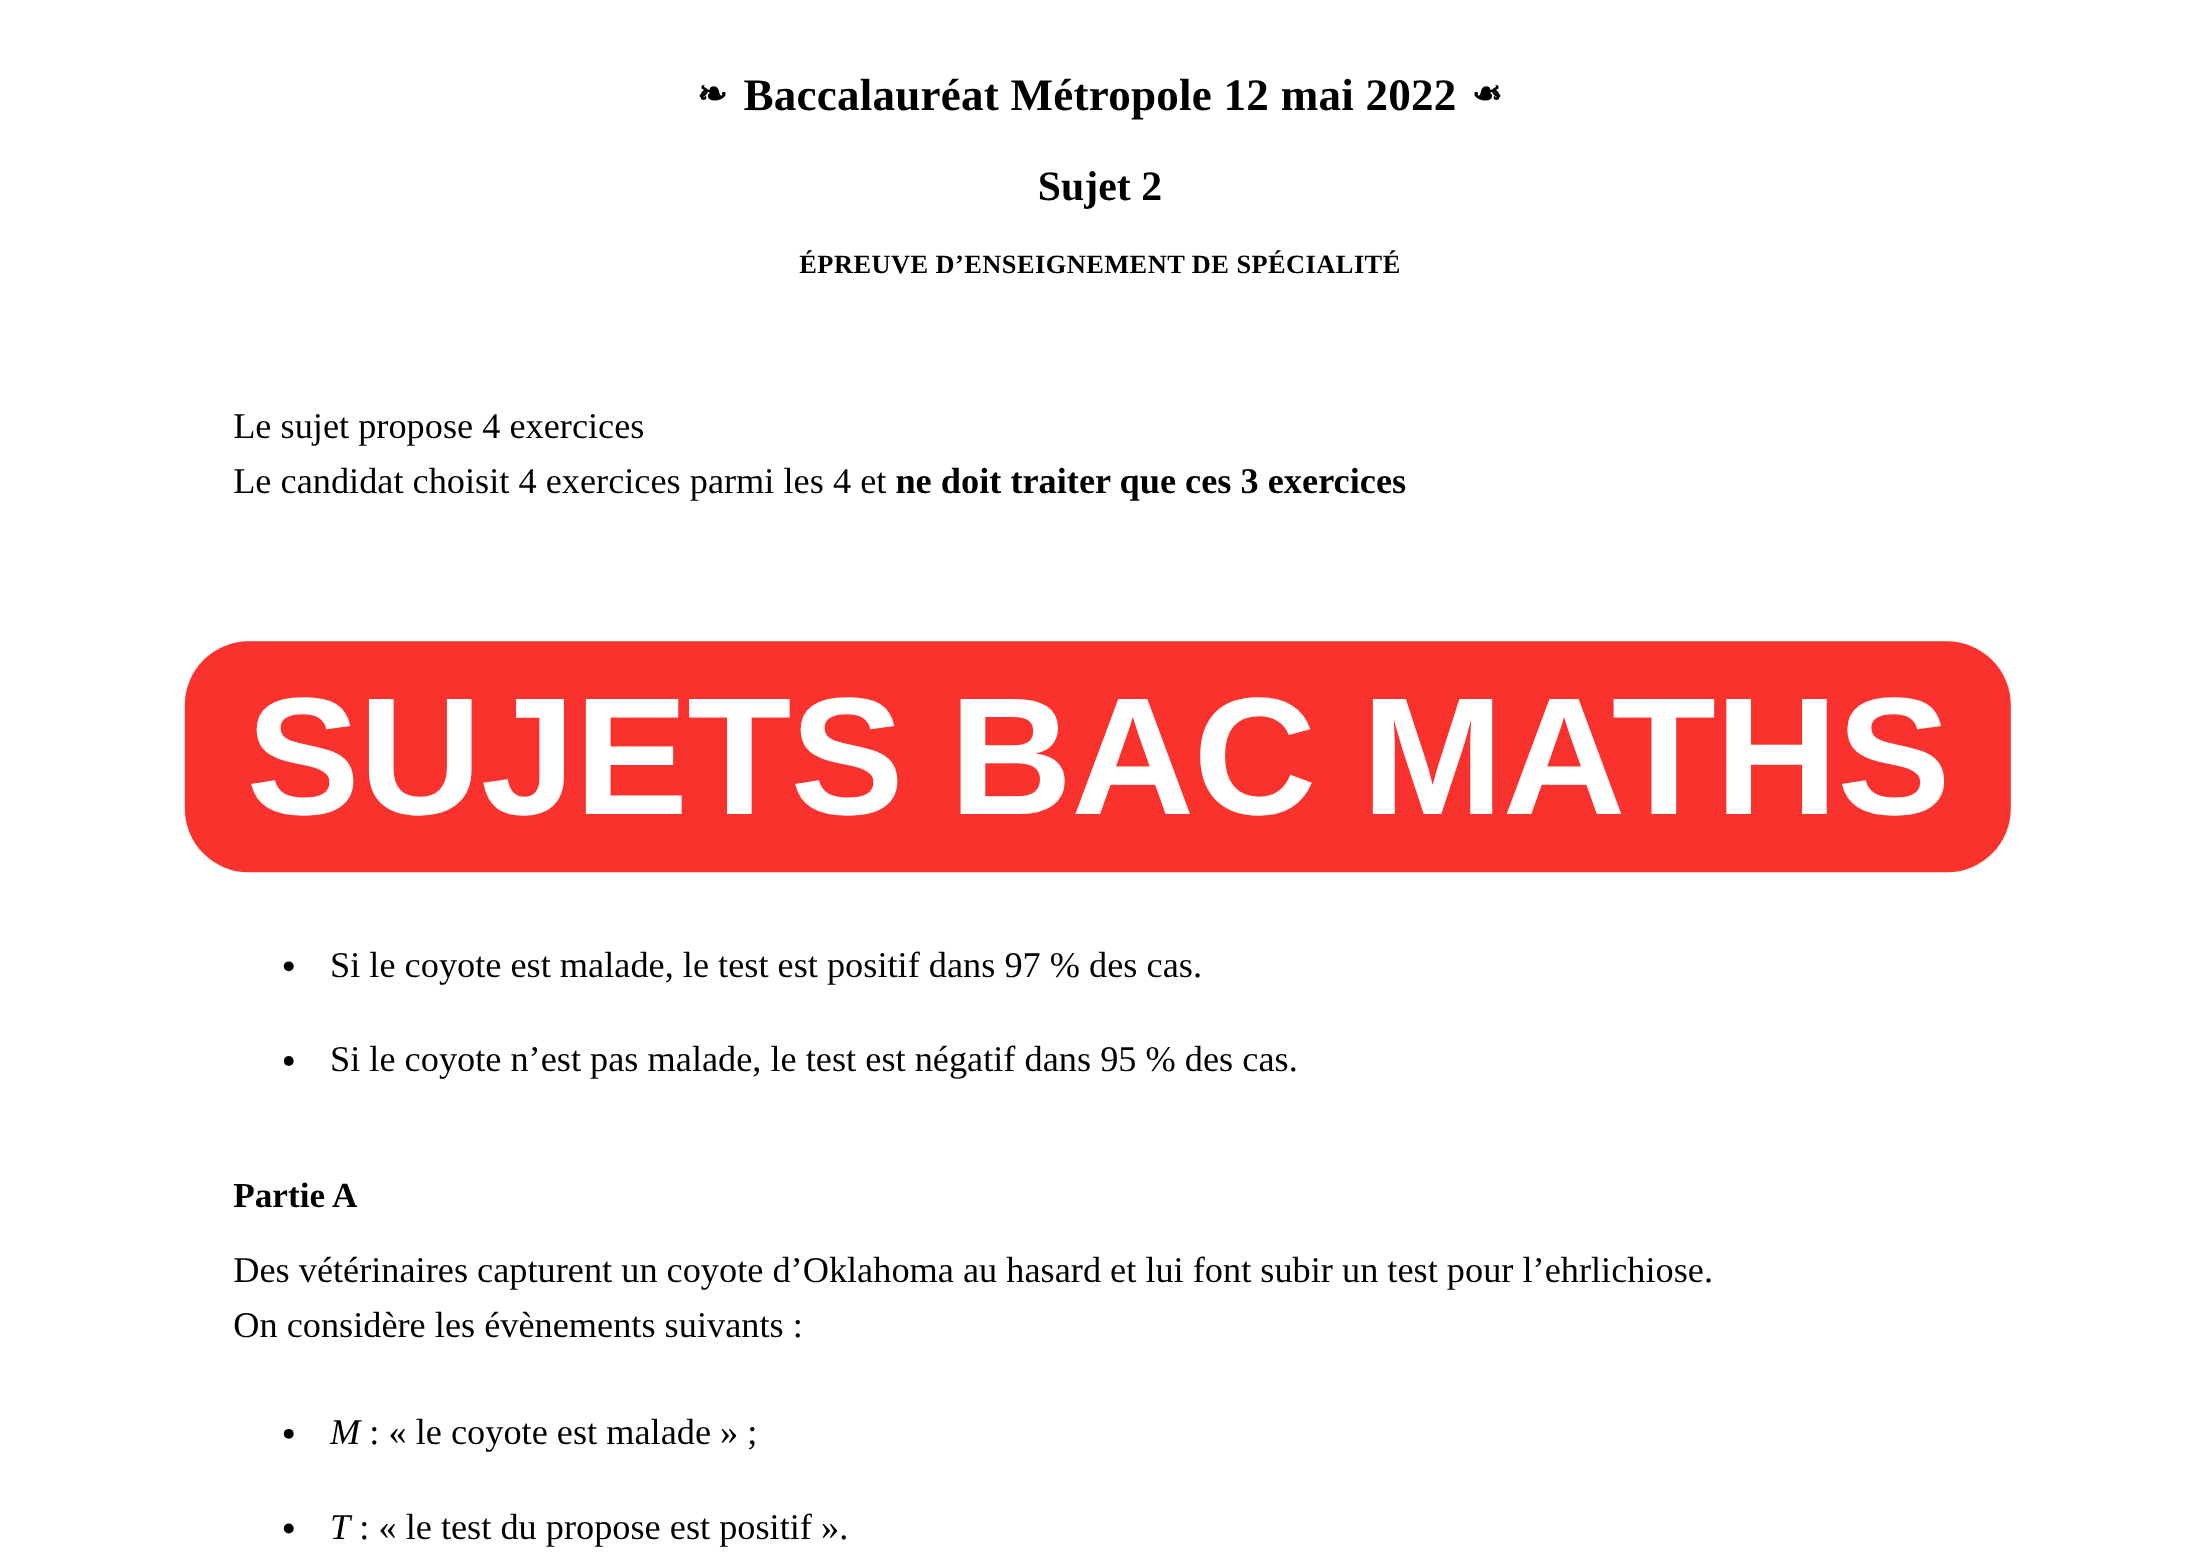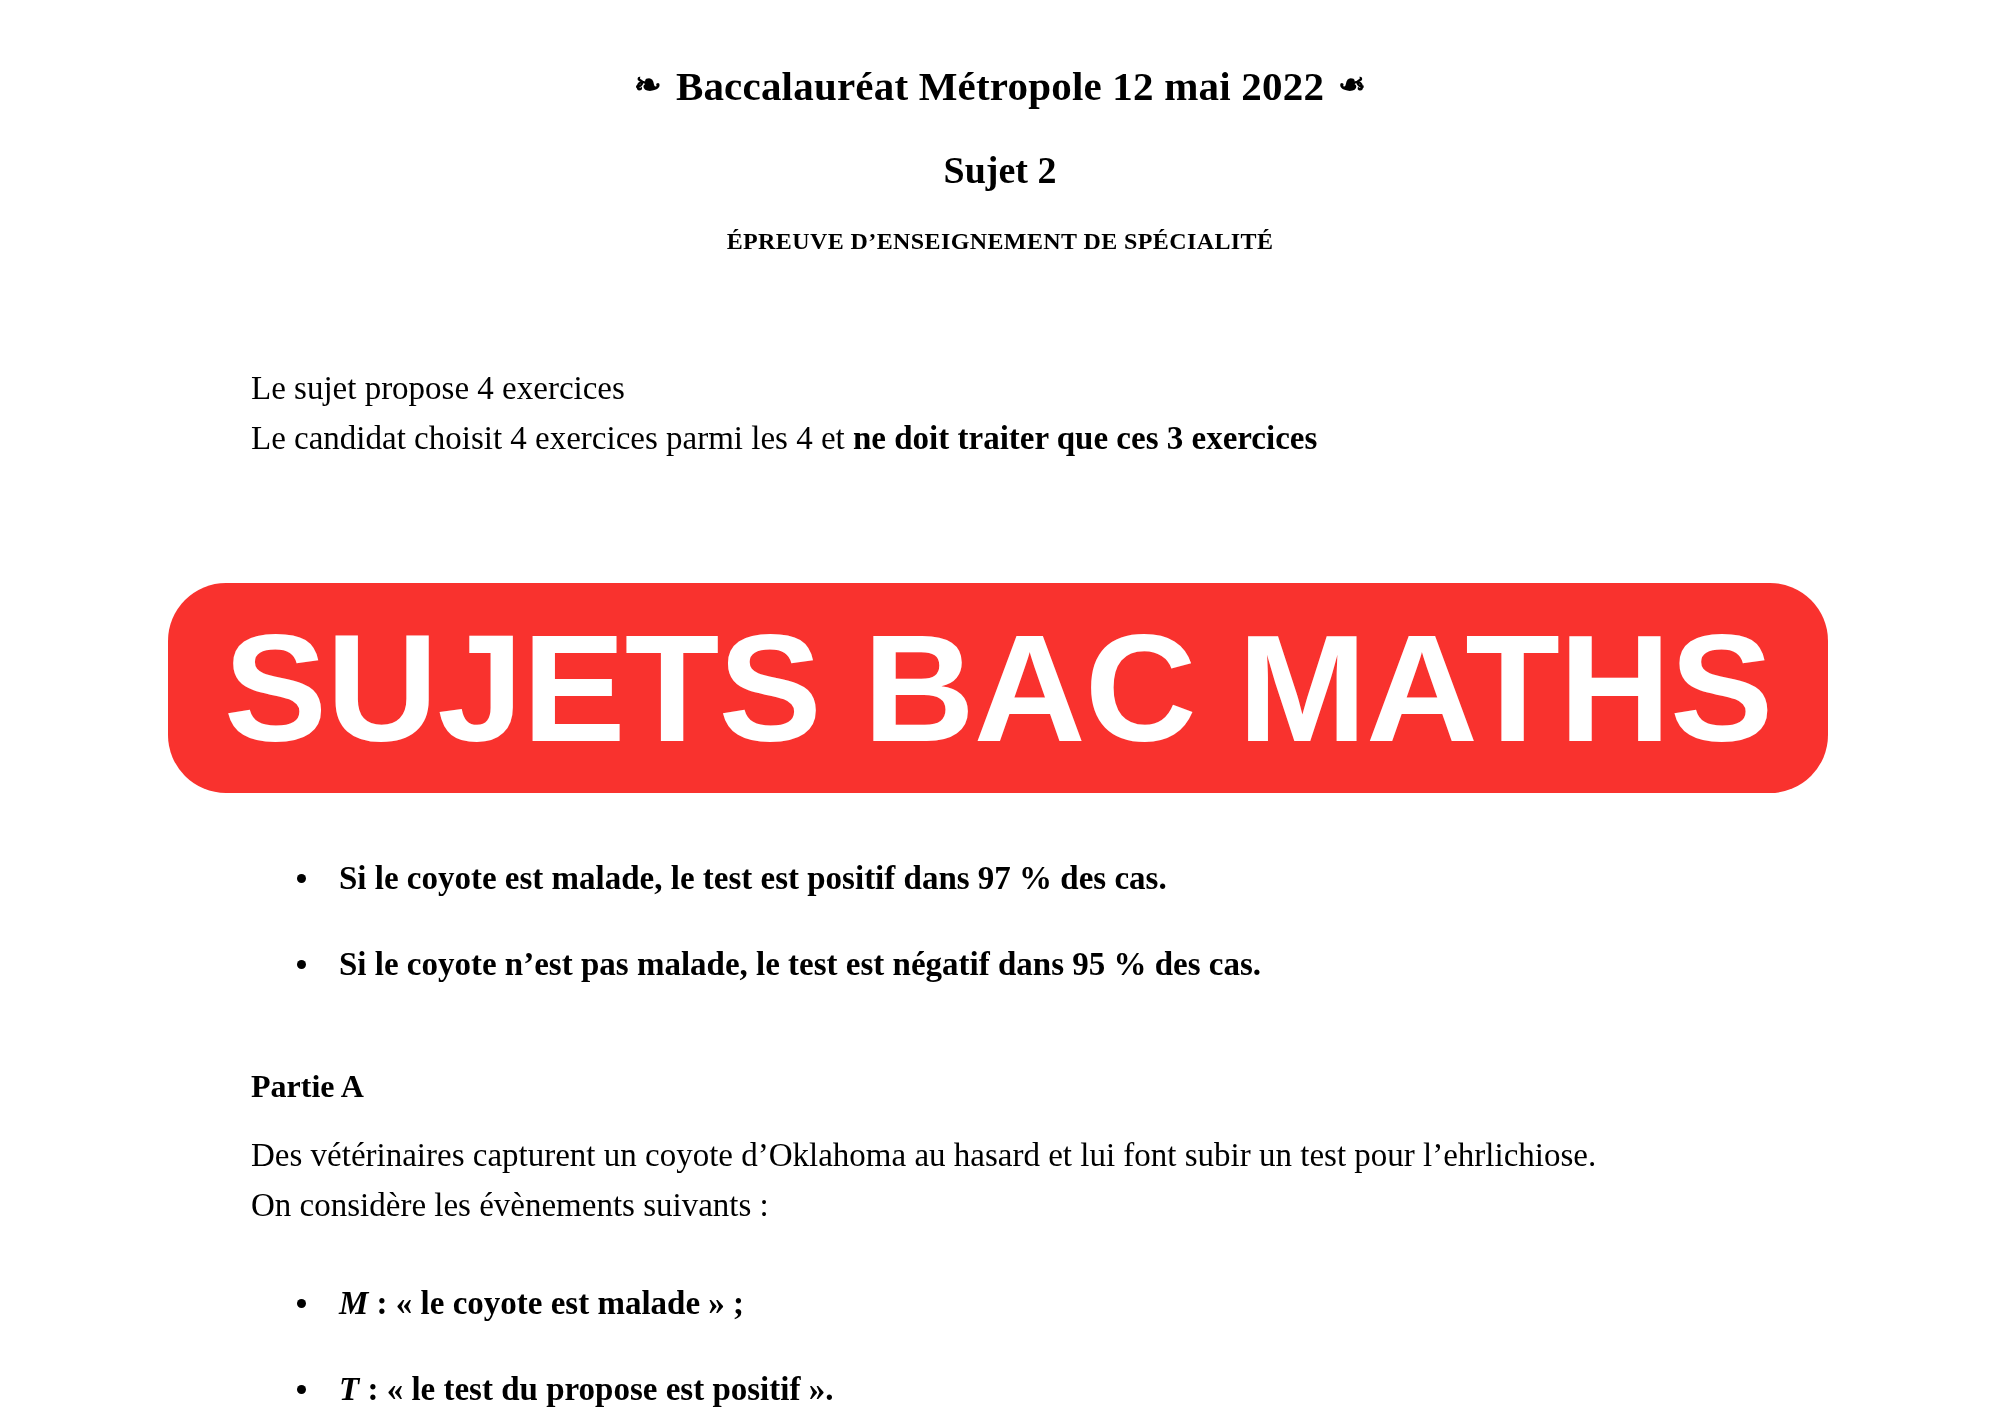--- a/index.html
+++ b/index.html
@@ -63,21 +63,20 @@
     letter-spacing: 0.4px;
   }
 
   
   .body-col {
     position: absolute;
     left: 212px;
     right: 172px;
     top: 0;
     bottom: 0;
-    margin-left: 39px;
   }
 
   .intro {
     position: absolute;
     top: 363px;
     left: 0;
     right: 0;
     font-size: 33px;
     line-height: 50px;
   }
@@ -116,21 +115,20 @@
   }
 
   .bullets {
     position: absolute;
     left: 0;
     right: 0;
     margin: 0;
     padding: 0;
     list-style: none;
     font-size: 33px;
-    font-weight: bold;
   }
   .bullets.set-a { top: 855px; }
   .bullets.set-b { top: 1280px; }
 
   .bullets li {
     position: relative;
     padding-left: 88px;
     margin-bottom: 40px;
     line-height: 46px;
   }

